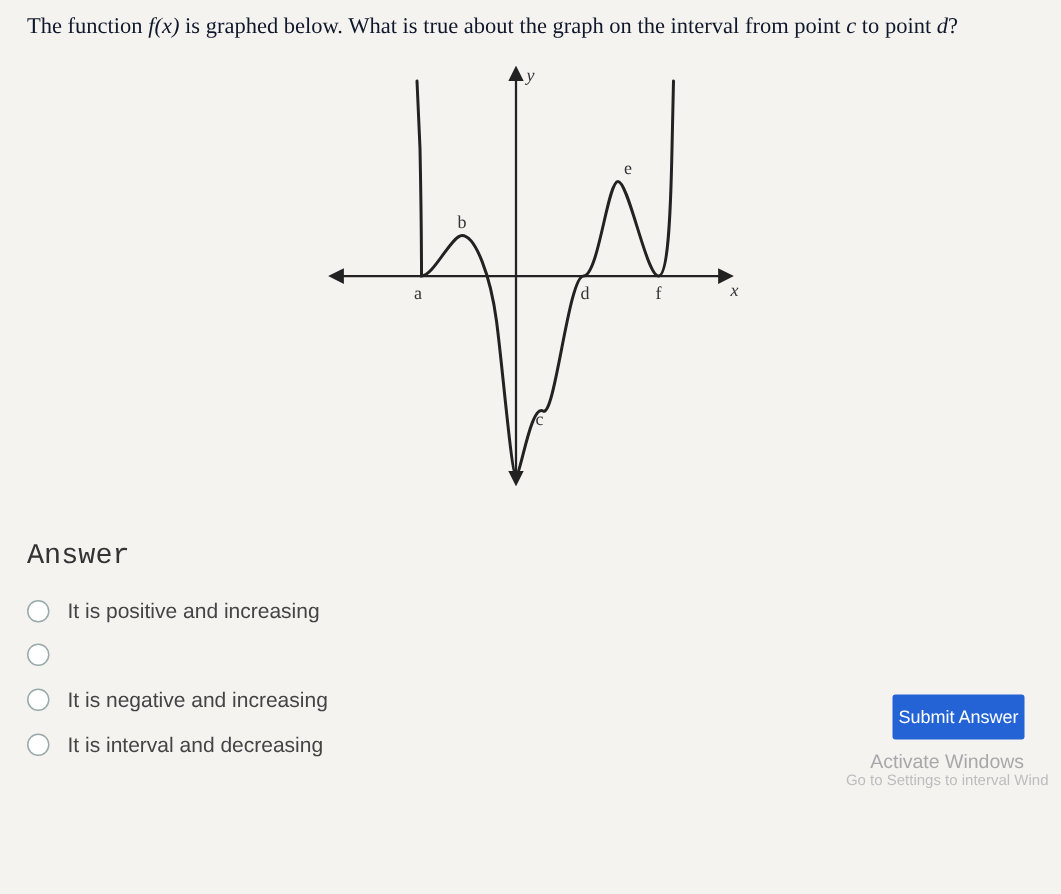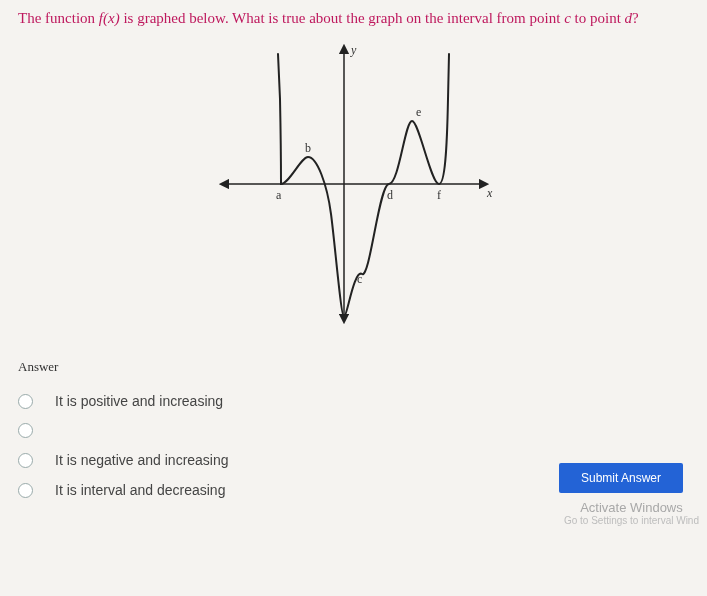--- a/index.html
+++ b/index.html
@@ -13,64 +13,64 @@
     overflow: hidden;
     position: relative;
   }
   .page {
     padding: 8px 18px 18px 18px;
     box-sizing: border-box;
   }
   .question {
     font-size: 15px;
     line-height: 1.4;
-    color: #be185d;
+    color: #0f172a;
     margin-bottom: 10px;
   }
   .question .fn { font-style: italic; }
   .graph-wrap {
     display: flex;
     justify-content: center;
     margin: 10px 0 30px 0;
   }
   .answer-label {
-    font-family: Liberation Serif, serif;
-    font-size: 13px;
+    font-family: Liberation Mono, monospace;
+    font-size: 19px;
     margin: 30px 0 18px 0;
   }
   .options {
     display: flex;
     flex-direction: column;
     gap: 14px;
     font-size: 14px;
     font-family: -apple-system, Helvetica, Arial, sans-serif;
     color: #444;
   }
   .option {
     display: flex;
     align-items: center;
-    gap: 22px;
+    gap: 12px;
   }
   .radio {
     width: 13px;
     height: 13px;
     border: 1.5px solid #9aa;
     border-radius: 50%;
     background: #fff;
     flex: 0 0 auto;
   }
   .submit {
     position: absolute;
     right: 24px;
     top: 463px;
     background: #2363d6;
     color: #fff;
     font-family: Arial, sans-serif;
     font-size: 12px;
-    padding: 8px 22px;
+    padding: 8px 4px;
     border-radius: 2px;
     cursor: pointer;
   }
   .watermark {
     position: absolute;
     right: 8px;
     top: 500px;
     color: #a8a8a8;
     font-family: 'Segoe UI', Arial, sans-serif;
     font-size: 13px;

